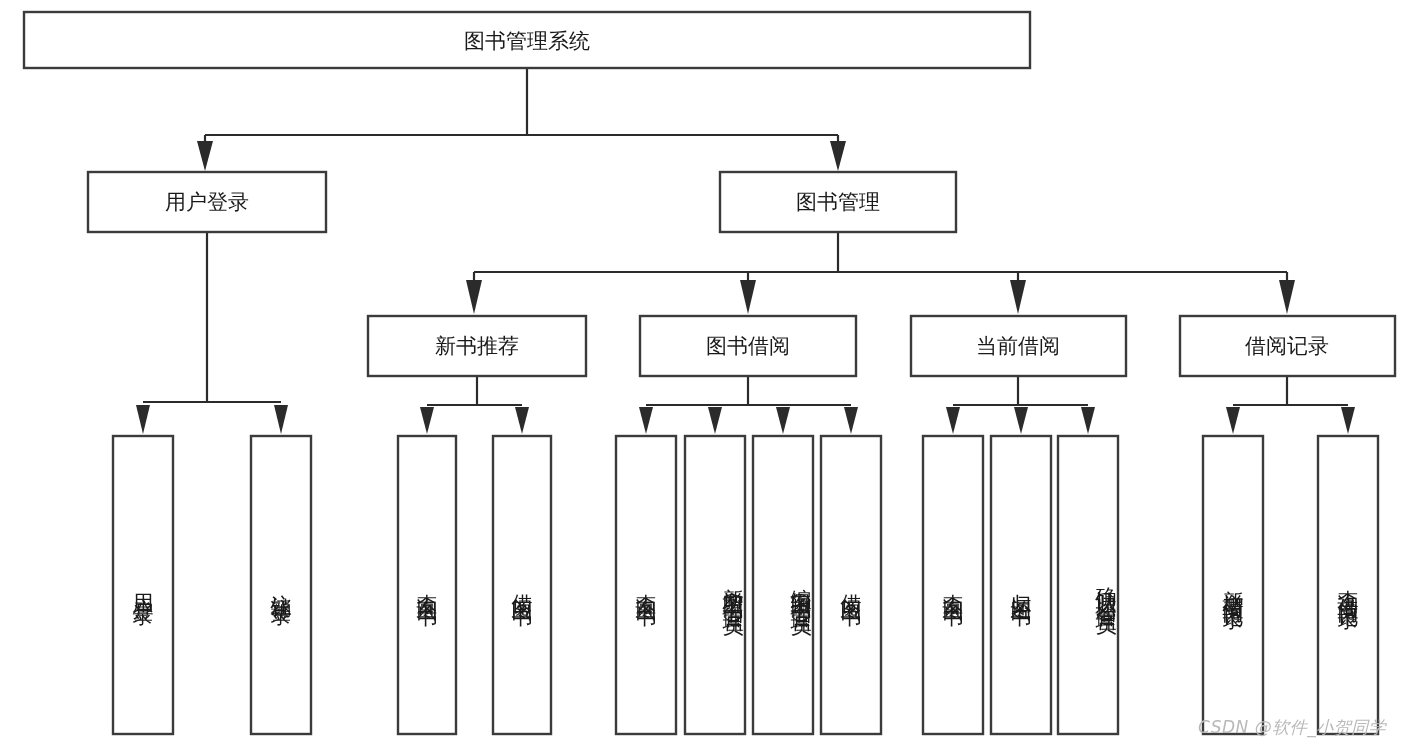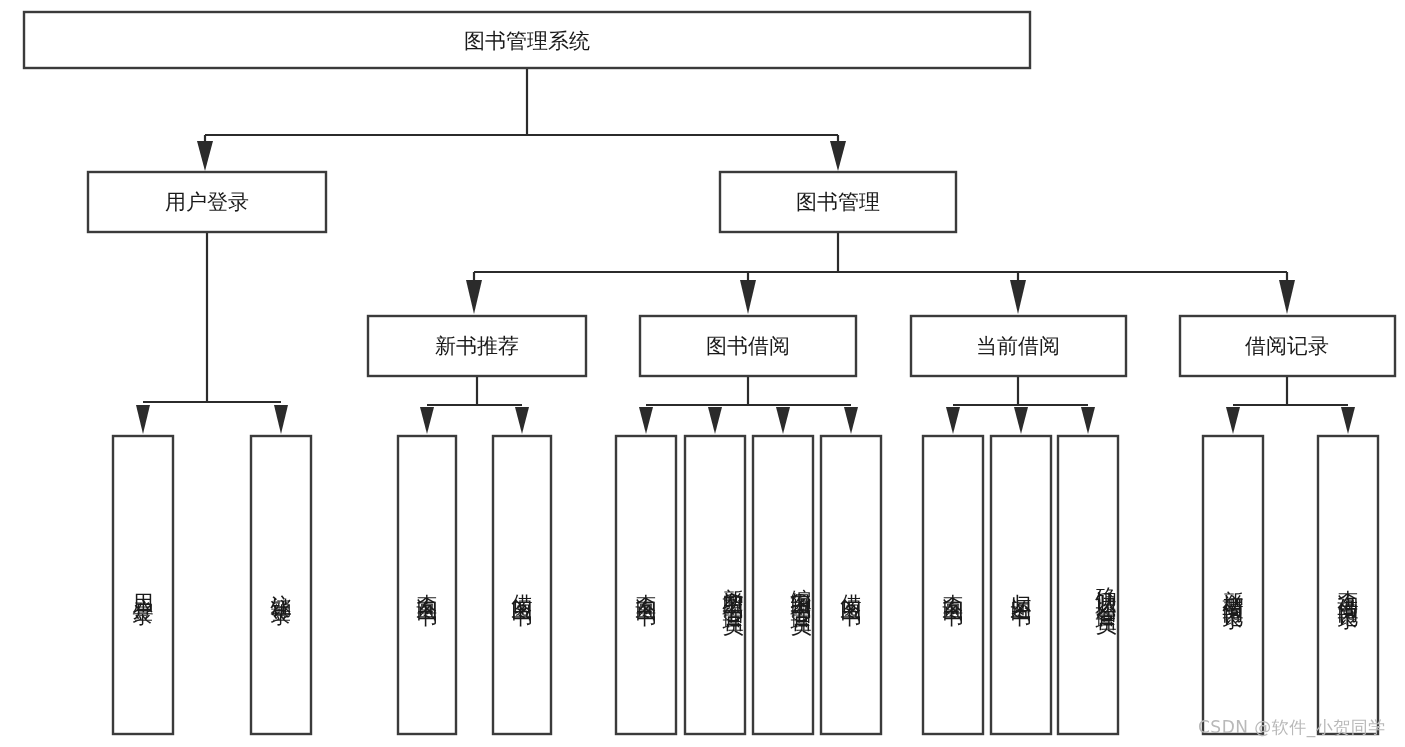--- a/index.html
+++ b/index.html
@@ -197,14 +197,14 @@
   <div class="leaf-label" style="left:608px; top:436px; width:60px; height:298px;">查询图书</div>
   <div class="leaf-label" style="left:677px; top:436px; width:60px; height:298px; align-items:flex-start; padding-top:8px; box-sizing:border-box;">新增图书（管理员）</div>
   <div class="leaf-label" style="left:745px; top:436px; width:60px; height:298px; align-items:flex-start; padding-top:8px; box-sizing:border-box;">编辑图书（管理员）</div>
   <div class="leaf-label" style="left:813px; top:436px; width:60px; height:298px;">借阅图书</div>
   <div class="leaf-label" style="left:915px; top:436px; width:60px; height:298px;">查询图书</div>
   <div class="leaf-label" style="left:983px; top:436px; width:60px; height:298px;">归还图书</div>
   <div class="leaf-label" style="left:1050px; top:436px; width:60px; height:298px; align-items:flex-start; padding-top:6px; box-sizing:border-box;">确认归还（管理员）</div>
   <div class="leaf-label" style="left:1195px; top:436px; width:60px; height:298px;">新增借阅记录</div>
   <div class="leaf-label" style="left:1310px; top:436px; width:60px; height:298px;">查询借阅记录</div>
 
-  <div class="watermark" style="left:1190px; top:716px;">CSDN @软件_小贺同学</div>
+  <div class="watermark" style="left:1190px; top:716px;font-style:italic;">CSDN @软件_小贺同学</div>
 </div>
 
 </body></html>

